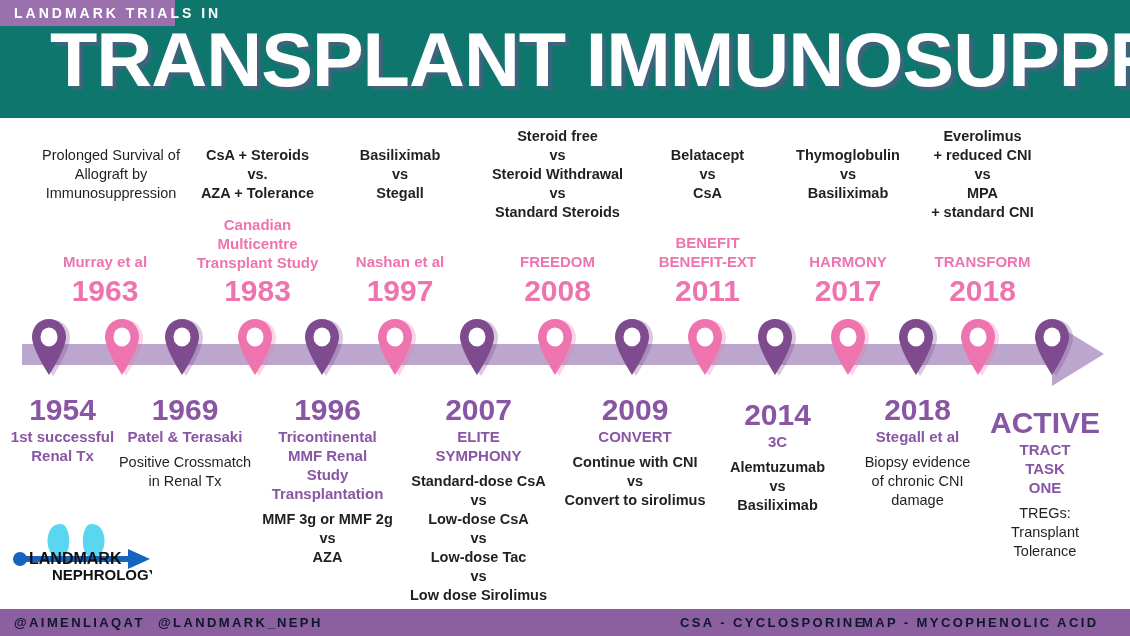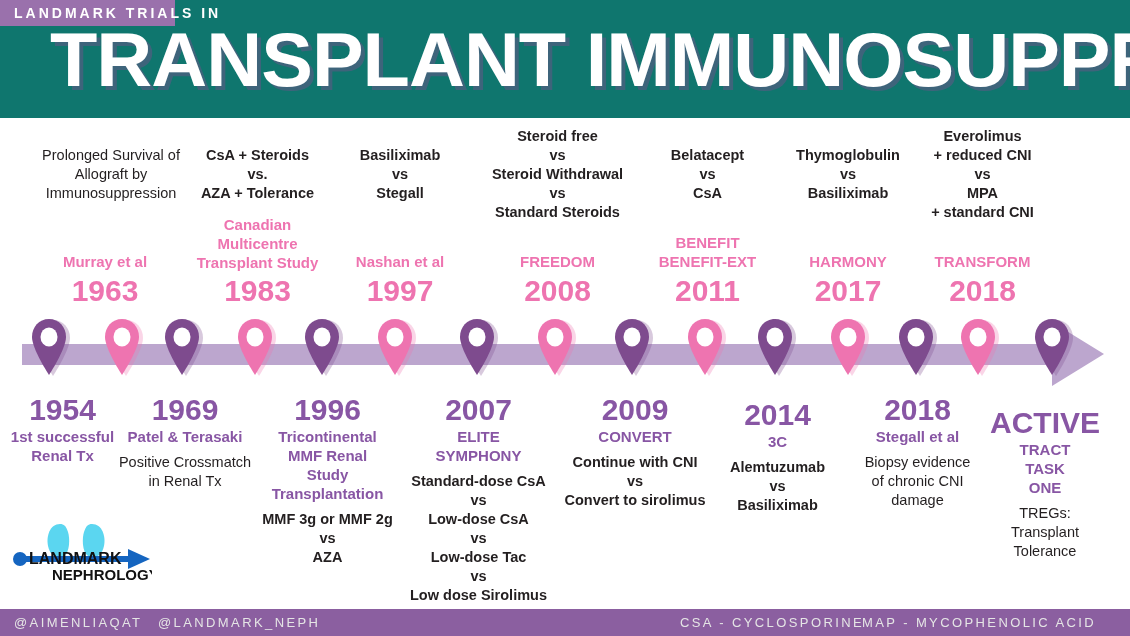--- a/index.html
+++ b/index.html
@@ -94,21 +94,21 @@
   
   .logo { position:absolute; left:12px; top:516px; width:140px; height:68px; }
 
   
   .footer {
     position:absolute; left:0; top:609px; width:1130px; height:27px;
     background:#8B5FA0;
   }
   .footer-txt {
     position:absolute; top:5px;
-    font-size:13px; font-weight:normal; color:#e5e5e5;
+    font-size:13px; font-weight:bold; color:#0f172a;
     letter-spacing:2.4px; line-height:17px; white-space:nowrap;
   }
   .f1 { left:14px; }
   .f2 { left:158px; }
   .f3 { left:680px; }
   .f4 { left:862px; }
 </style>
 </head>
 <body>
 

